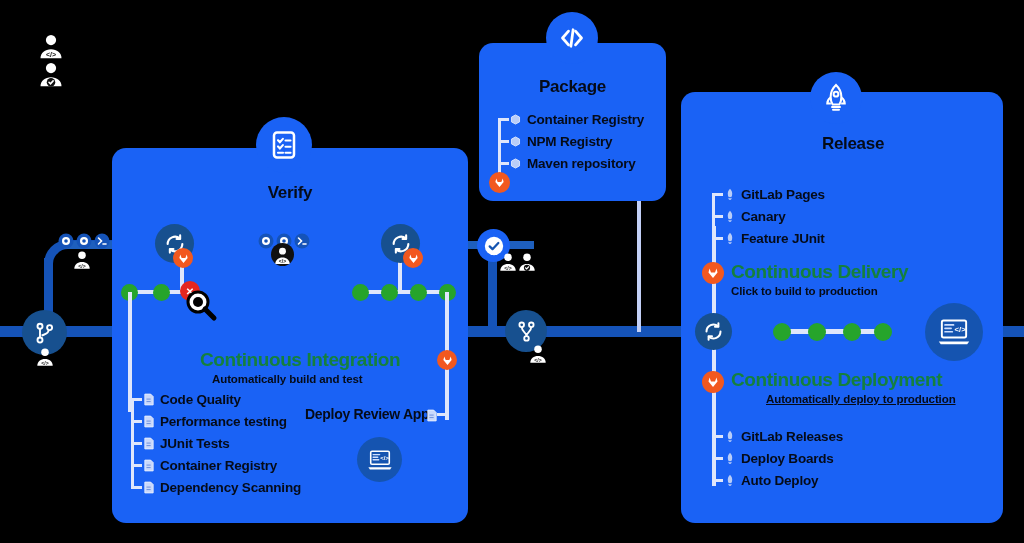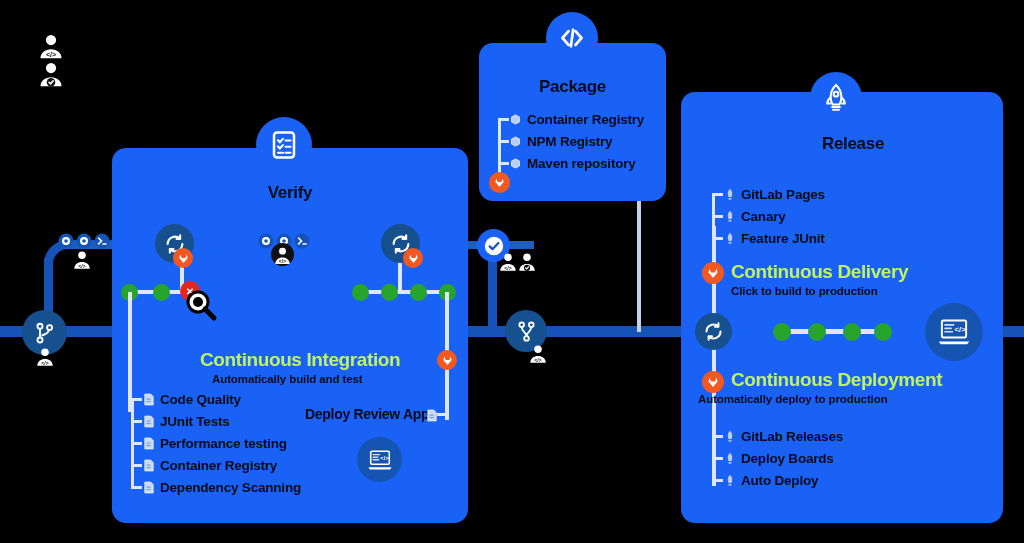--- a/index.html
+++ b/index.html
@@ -73,21 +73,21 @@
     position: absolute; border-radius: 50%; background: #e5261f;
     display:flex; align-items:center; justify-content:center;
     color:#fff; font-weight:700;
   }
   .gdot {
     position: absolute; border-radius: 50%; background: #26a42b;
   }
   .avatar { position: absolute; }
 
   .big-label {
-    position: absolute; font-weight: 700; color: #bef264;
+    position: absolute; font-weight: 700; color: #15803d;
     white-space: nowrap; letter-spacing: -0.4px;
   }
   .sub-label {
     position: absolute; font-weight: 700; color: #050b18;
     white-space: nowrap; font-size: 11.5px; letter-spacing: -0.1px;
   }
   .plain-label {
     position: absolute; font-weight: 700; color: #050b18;
     white-space: nowrap; font-size: 14px; letter-spacing: -0.3px;
   }
@@ -221,31 +221,31 @@
       <div class="flbl">Code Quality</div>
     </div>
     <div class="frow">
       <div class="fdash"></div>
       <div class="fdoc">
         <svg width="10" height="13" viewBox="0 0 12 15">
             <path d="M1 1h7l3 3v10H1z" fill="#c9d8fb" stroke="#eaf0ff" stroke-width="1"></path>
             <path d="M3 7h5M3 10h5" stroke="#5b82d8" stroke-width="1"></path>
           </svg>
       </div>
-      <div class="flbl">JUnit Tests</div>
+      <div class="flbl">Performance testing</div>
     </div>
     <div class="frow">
       <div class="fdash"></div>
       <div class="fdoc">
         <svg width="10" height="13" viewBox="0 0 12 15">
             <path d="M1 1h7l3 3v10H1z" fill="#c9d8fb" stroke="#eaf0ff" stroke-width="1"></path>
             <path d="M3 7h5M3 10h5" stroke="#5b82d8" stroke-width="1"></path>
           </svg>
       </div>
-      <div class="flbl">Performance testing</div>
+      <div class="flbl">JUnit Tests</div>
     </div>
     <div class="frow">
       <div class="fdash"></div>
       <div class="fdoc">
         <svg width="10" height="13" viewBox="0 0 12 15">
             <path d="M1 1h7l3 3v10H1z" fill="#c9d8fb" stroke="#eaf0ff" stroke-width="1"></path>
             <path d="M3 7h5M3 10h5" stroke="#5b82d8" stroke-width="1"></path>
           </svg>
       </div>
       <div class="flbl">Container Registry</div>
@@ -407,21 +407,21 @@
       <text x="19" y="12.4" font-size="6.4" fill="#fff" text-anchor="middle" font-family="Liberation Sans, sans-serif" font-weight="bold">&lt;/&gt;</text>
     </svg>
   </div>
 
   <div class="fox" style="left:702px; top:371px; width:22px; height:22px;">
     <svg width="12" height="12" viewBox="0 0 24 24">
       <path d="M12 22L3 11l2-8 3 8h8l3-8 2 8z" fill="#fff"></path>
     </svg>
   </div>
   <div class="big-label" style="left:731px; top:369px; font-size:19px;">Continuous Deployment</div>
-  <div class="sub-label" style="left:698px; top:393px;">Automatically deploy to production</div>
+  <div class="sub-label" style="left:766px; top:393px;text-decoration:underline;">Automatically deploy to production</div>
 
   <div class="flist" style="left:712px; top:425px;">
     <div class="frow">
       <div class="fdash"></div>
       <div class="fdoc">
         <svg width="8" height="12" viewBox="0 0 9 13">
             <path d="M4.5 0.6c1.7 1.6 2.5 3.6 2.5 5.7 0 1.6-.4 2.8-1 3.7H3c-.6-.9-1-2.1-1-3.7 0-2.1.8-4.1 2.5-5.7z" fill="#b9cdf8"></path>
             <path d="M2.6 11.4h3.8M3.2 12.8h2.6" stroke="#b9cdf8" stroke-width="1"></path>
           </svg>
       </div>

